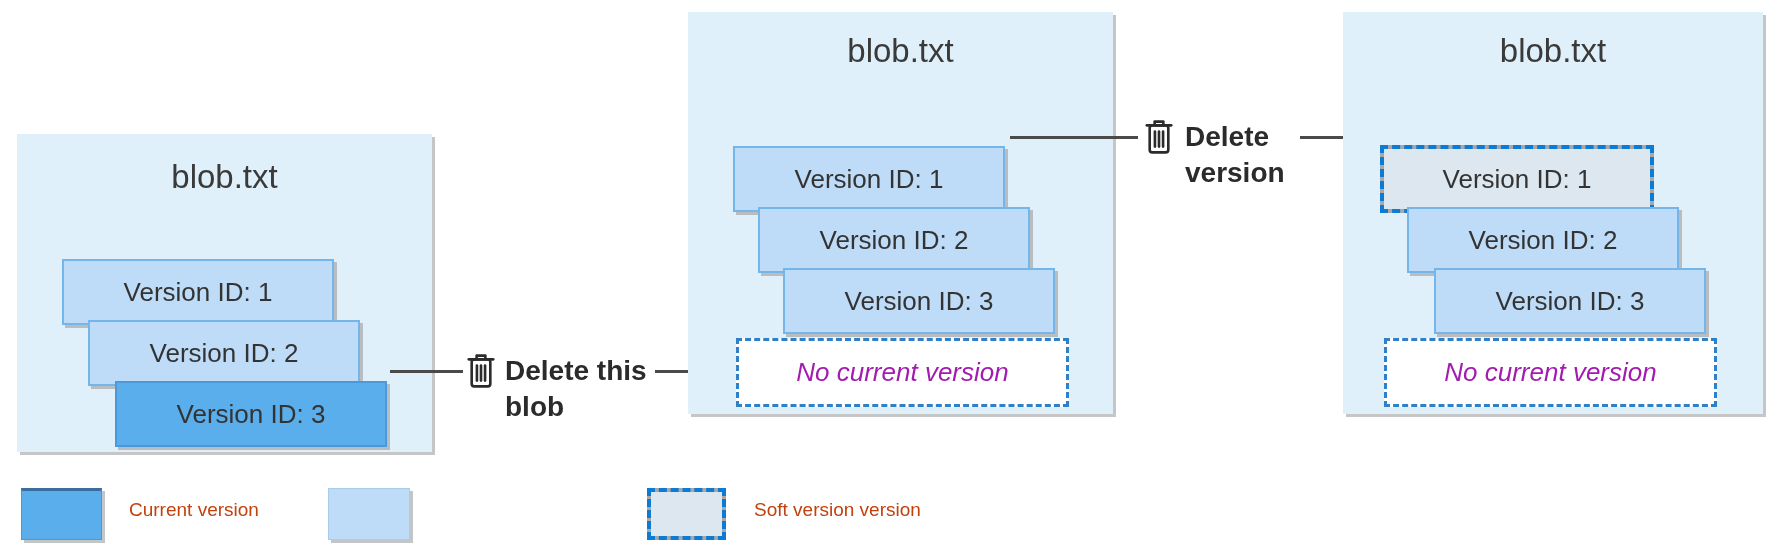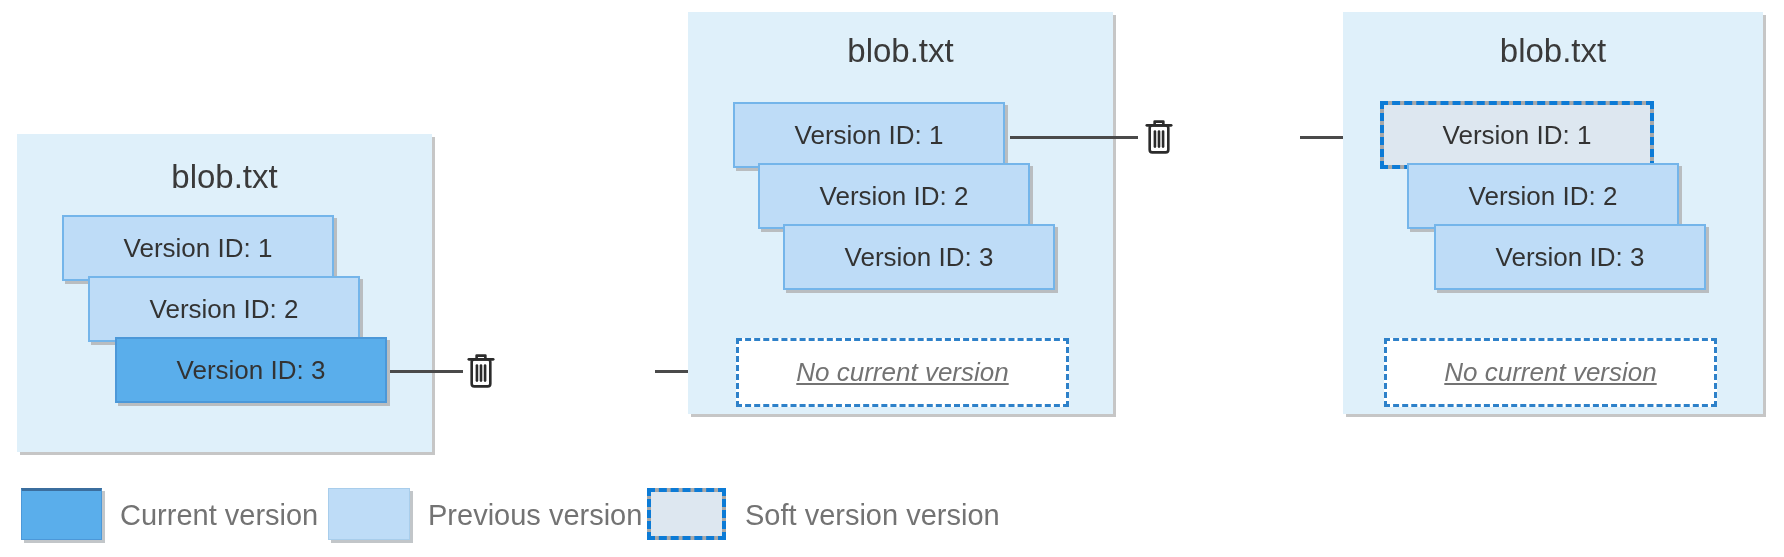--- a/index.html
+++ b/index.html
@@ -3,36 +3,36 @@
 <meta charset="utf-8">
 <style>
   html,body{margin:0;padding:0;background:#ffffff;}
   body{width:1784px;height:557px;font-family:"Liberation Sans","DejaVu Sans",sans-serif;color:#3a3a3a;}
   .stage{position:relative;width:1784px;height:557px;overflow:hidden;}
 
   .panel{position:absolute;background:#dff0fa;box-shadow:3px 3px 0 #c6c6c6;}
   .panel-title{position:absolute;left:0;width:100%;text-align:center;font-size:33px;color:#3a3a3a;}
 
   .vbox{position:absolute;width:272px;height:66px;box-sizing:border-box;text-align:center;
-        font-size:26px;color:#333;}
+        font-size:26px;color:#333;margin-top:44px;}
   .v-prev{background:#bedcf7;border:2px solid #74b5ea;line-height:62px;box-shadow:3px 3px 0 #b9bdc0;}
   .v-current{background:#5aaeeb;border:2px solid #4c98d8;line-height:62px;box-shadow:3px 3px 0 #b9bdc0;}
   .v-soft{position:absolute;background:#dde7f0;border:4px solid #a8a8a8;line-height:60px;height:68px;width:274px;box-sizing:border-box;}
   .v-soft::after{content:"";position:absolute;inset:-4px;border:4px dashed #0c7bd6;pointer-events:none;}
 
   .dash-box{position:absolute;background:#ffffff;border:3px dashed #2e81c9;box-sizing:border-box;
-            text-align:center;font-style:italic;font-size:26px;color:#737373;text-decoration:underline;}
+            text-align:center;font-style:italic;font-size:26px;color:#a21caf;}
 
   .arrow-line{position:absolute;height:3px;background:#4a4a4a;}
   .arrow-head{position:absolute;width:0;height:0;border-top:8px solid transparent;
               border-bottom:8px solid transparent;border-left:15px solid #4a4a4a;}
   .trash{position:absolute;}
   .action-label{position:absolute;font-size:28px;font-weight:bold;color:#2b2b2b;line-height:36px;white-space:nowrap;}
 
-  .legend-label{position:absolute;font-size:29px;color:#737373;white-space:nowrap;}
+  .legend-label{position:absolute;font-size:19px;color:#c2410c;white-space:nowrap;margin-left:9px;}
   .sw{position:absolute;box-sizing:border-box;}
   .sw-current{background:#5aaeeb;border:1px solid #4c98d8;border-top:3px solid #3b6e9e;box-shadow:3px 3px 0 #c2c6c9;}
   .sw-prev{background:#bedcf7;border:1px solid #a8cdeb;box-shadow:3px 3px 0 #c2c6c9;}
   .sw-soft{background:#dde7f0;border:4px solid #a8a8a8;}
   .sw-soft::after{content:"";position:absolute;inset:-4px;border:4px dashed #0c7bd6;pointer-events:none;}
 </style>
 </head>
 <body>
 
 <div class="stage">
@@ -48,20 +48,24 @@
   <svg class="trash" style="left:465px;top:352px" width="32" height="38" viewBox="0 0 22 26">
     <g fill="none" stroke="#2b2b2b" stroke-width="1.8" stroke-linecap="round" stroke-linejoin="round">
       <path d="M8 4.6 V2.4 h6 v2.2"></path>
       <path d="M2.6 5 h16.8"></path>
       <rect x="4.6" y="5" width="12.8" height="18.6" rx="1.8"></rect>
       <path d="M8.2 9.2 v10.4"></path>
       <path d="M11 9.2 v10.4"></path>
       <path d="M13.8 9.2 v10.4"></path>
     </g>
   </svg>
+  <div class="action-label" style="left:505px;top:353px">
+    <div>Delete this</div>
+    <div>blob</div>
+  </div>
   <div class="arrow-line" style="left:655px;top:370px;width:68px"></div>
   <div class="arrow-head" style="left:721px;top:364px"></div>
 
   <section class="panel" style="left:688px;top:12px;width:425px;height:402px">
     <div class="panel-title" style="top:20px">blob.txt</div>
     <div class="vbox v-prev" style="left:45px;top:90px">Version ID: 1</div>
     <div class="vbox v-prev" style="left:70px;top:151px">Version ID: 2</div>
     <div class="vbox v-prev" style="left:95px;top:212px">Version ID: 3</div>
     <div class="dash-box" style="left:48px;top:326px;width:333px;height:69px;line-height:63px">No current version</div>
   </section>
@@ -70,33 +74,36 @@
   <svg class="trash" style="left:1143px;top:118px" width="32" height="38" viewBox="0 0 22 26">
     <g fill="none" stroke="#2b2b2b" stroke-width="1.8" stroke-linecap="round" stroke-linejoin="round">
       <path d="M8 4.6 V2.4 h6 v2.2"></path>
       <path d="M2.6 5 h16.8"></path>
       <rect x="4.6" y="5" width="12.8" height="18.6" rx="1.8"></rect>
       <path d="M8.2 9.2 v10.4"></path>
       <path d="M11 9.2 v10.4"></path>
       <path d="M13.8 9.2 v10.4"></path>
     </g>
   </svg>
+  <div class="action-label" style="left:1185px;top:119px">
+    <div>Delete</div>
+    <div>version</div>
+  </div>
   <div class="arrow-line" style="left:1300px;top:136px;width:66px"></div>
   <div class="arrow-head" style="left:1365px;top:130px"></div>
 
   <section class="panel" style="left:1343px;top:12px;width:420px;height:402px">
     <div class="panel-title" style="top:20px">blob.txt</div>
     <div class="vbox v-soft" style="left:37px;top:89px;font-size:26px;text-align:center">Version ID: 1</div>
     <div class="vbox v-prev" style="left:64px;top:151px">Version ID: 2</div>
     <div class="vbox v-prev" style="left:91px;top:212px">Version ID: 3</div>
     <div class="dash-box" style="left:41px;top:326px;width:333px;height:69px;line-height:63px">No current version</div>
   </section>
 
   <div class="sw sw-current" style="left:21px;top:488px;width:81px;height:52px"></div>
   <div class="legend-label" style="left:120px;top:499px">Current version</div>
 
   <div class="sw sw-prev" style="left:328px;top:488px;width:82px;height:52px"></div>
-  <div class="legend-label" style="left:428px;top:499px">Previous version</div>
 
   <div class="sw sw-soft" style="left:647px;top:488px;width:79px;height:52px"></div>
   <div class="legend-label" style="left:745px;top:499px">Soft version version</div>
 
 </div>
 
 </body></html>

